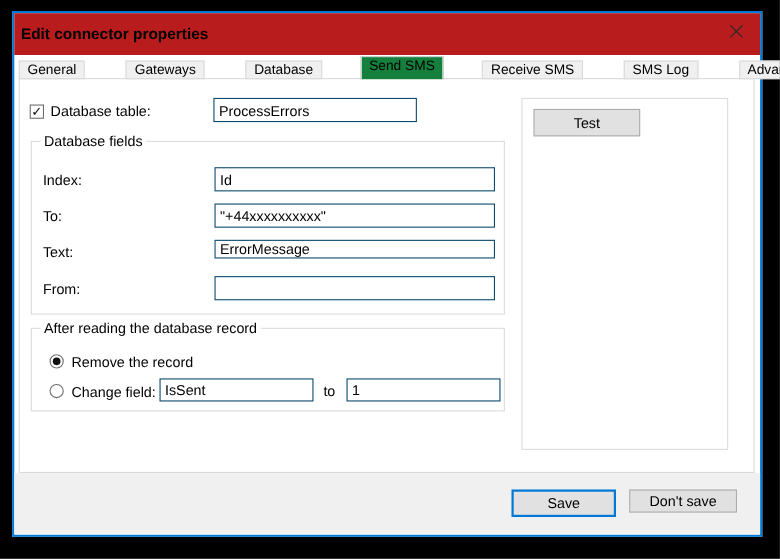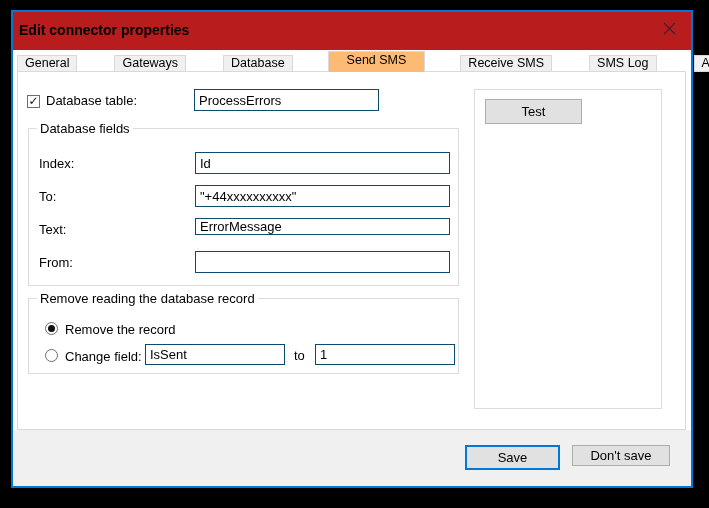--- a/index.html
+++ b/index.html
@@ -22,22 +22,22 @@
   .close-btn { position:absolute; top:5px; right:7px; width:30px; height:26px;
     display:flex; align-items:center; justify-content:center; }
   
   .tab-strip { position:absolute; left:4px; top:39px; height:21px; display:flex; align-items:flex-end; z-index:3;gap:38px; }
   .tab {
     height:17px; border:1px solid #d9d9d9; background:#f0f0f0;
     font-size:12.5px; line-height:15px; padding:0 7px; margin-right:-1px;
     white-space:nowrap; color:#000;
   }
   .tab.active {
-    height:21px; background:#fdba74; border-bottom:none; line-height:17px;
-    padding:0 18px; margin-left:-2px; margin-right:-3px; position:relative; z-index:4;
+    height:21px; background:#15803d; border-bottom:none; line-height:17px;
+    padding:0 7px; margin-left:-2px; margin-right:-3px; position:relative; z-index:4;
   }
   
   .tab-page {
     position:absolute; left:4px; top:59px; width:669px; height:359px;
     background:#fff; border:1px solid #d9d9d9; z-index:1;
   }
   
   .footer { position:absolute; left:0; top:418px; width:678px; height:56px; background:#f0f0f0; }
   
   .checkbox {
@@ -112,21 +112,21 @@
       <input class="field" style="left: 166px; top: 56px; width: 255px; height: 22px;" value="&quot;+44xxxxxxxxxx&quot;">
 
       <div class="lbl" style="left:10px; top:93px;">Text:</div>
       <input class="field" style="left: 166px; top: 89px; width: 255px; height: 17px;" value="ErrorMessage">
 
       <div class="lbl" style="left:10px; top:126px;">From:</div>
       <input class="field" style="left: 166px; top: 122px; width: 255px; height: 22px;" value="">
     </div>
 
     <div class="groupbox" style="left:10px; top:226px; width:431px; height:76px;">
-      <div class="gb-title">Remove reading the database record</div>
+      <div class="gb-title">After reading the database record</div>
 
       <div class="radio selected" style="left:16px; top:23px;"></div>
       <div class="lbl" style="left:36px; top:23px;">Remove the record</div>
 
       <div class="radio" style="left:16px; top:50px;"></div>
       <div class="lbl" style="left:36px; top:50px;">Change field:</div>
       <input class="field" style="left: 116px; top: 45px; width: 140px; height: 21px;" value="IsSent">
       <div class="lbl" style="left:265px; top:49px;">to</div>
       <input class="field" style="left: 286px; top: 45px; width: 140px; height: 21px;" value="1">
     </div>

